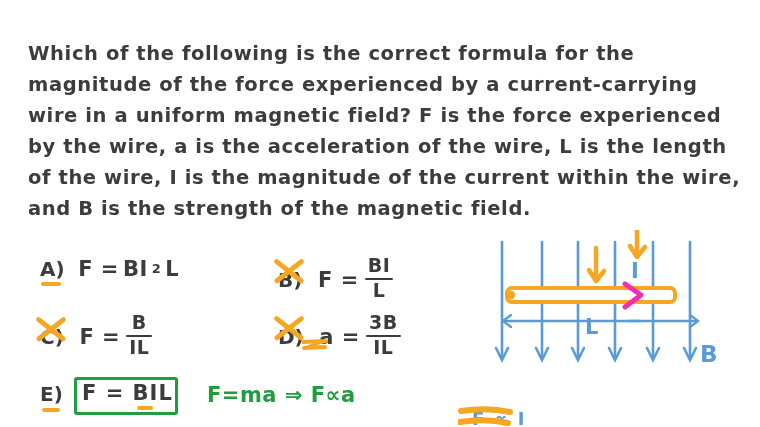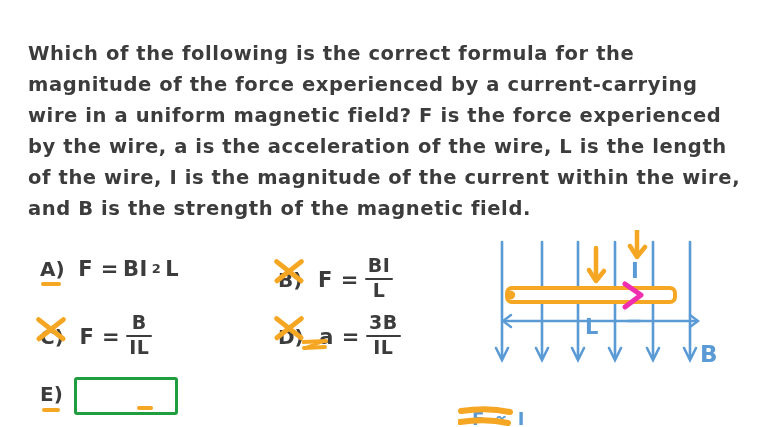--- a/index.html
+++ b/index.html
@@ -156,23 +156,27 @@
   <svg style="position:absolute;left:302px;top:323px;" width="26" height="14" viewBox="0 0 26 14">
     <path d="M1 5 L24 4" stroke="#f5a623" stroke-width="4" stroke-linecap="round" fill="none"></path>
     <path d="M2 11 L23 10" stroke="#f5a623" stroke-width="4" stroke-linecap="round" fill="none"></path>
     <path d="M22 4 L3 11" stroke="#f5a623" stroke-width="3" stroke-linecap="round" fill="none"></path>
   </svg>
 
   <div class="opt" style="left:40px;top:368px;">
     <span class="opt-letter">E)</span>
   </div>
   <div class="green-box" style="left:74px;top:363px;width:98px;height:32px;"></div>
+  <div style="position:absolute;left:82px;top:367px;font-size:21px;font-weight:700;color:#3c3c3c;letter-spacing:1px;">F = BIL</div>
   <div class="u-under" style="left:42px;top:394px;width:18px;"></div>
   <div class="u-under" style="left:137px;top:392px;width:16px;"></div>
 
+  <div class="green-note" style="left:207px;top:369px;">
+    <span>F=ma ⇒ F∝a</span>
+  </div>
 
   <div class="blue-note" style="left:472px;top:366px;">
     <span>F ∝ I</span>
   </div>
   <svg style="position:absolute;left:458px;top:390px;" width="64" height="26" viewBox="0 0 64 26">
     <path d="M3 7 Q30 3 52 8" stroke="#f5a623" stroke-width="6" stroke-linecap="round" fill="none"></path>
     <path d="M2 18 Q28 14 50 19" stroke="#f5a623" stroke-width="6" stroke-linecap="round" fill="none"></path>
   </svg>
 
   <div id="diagram">

